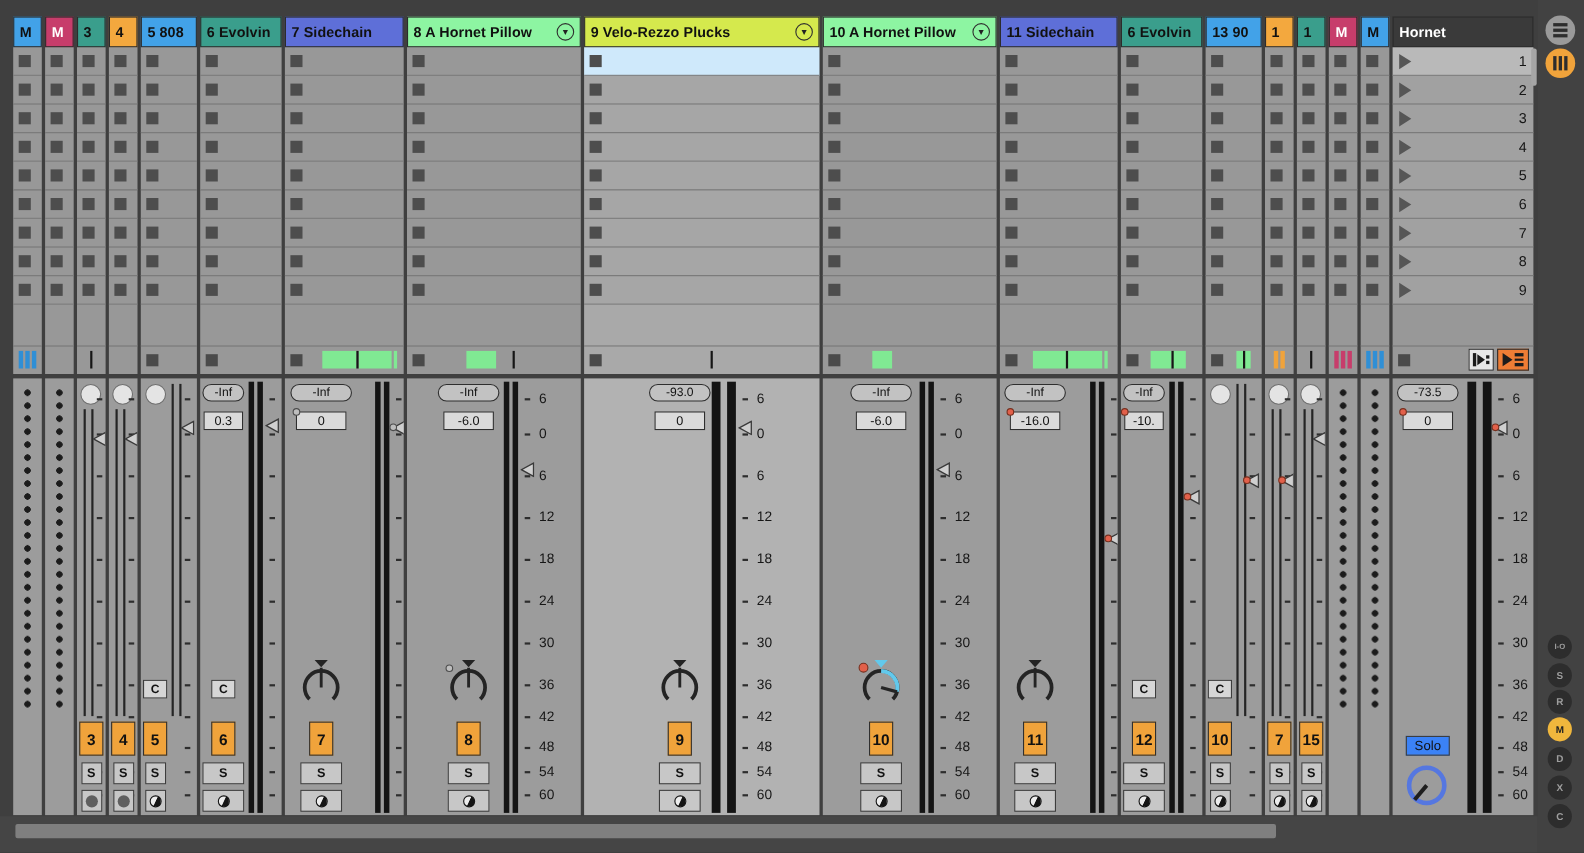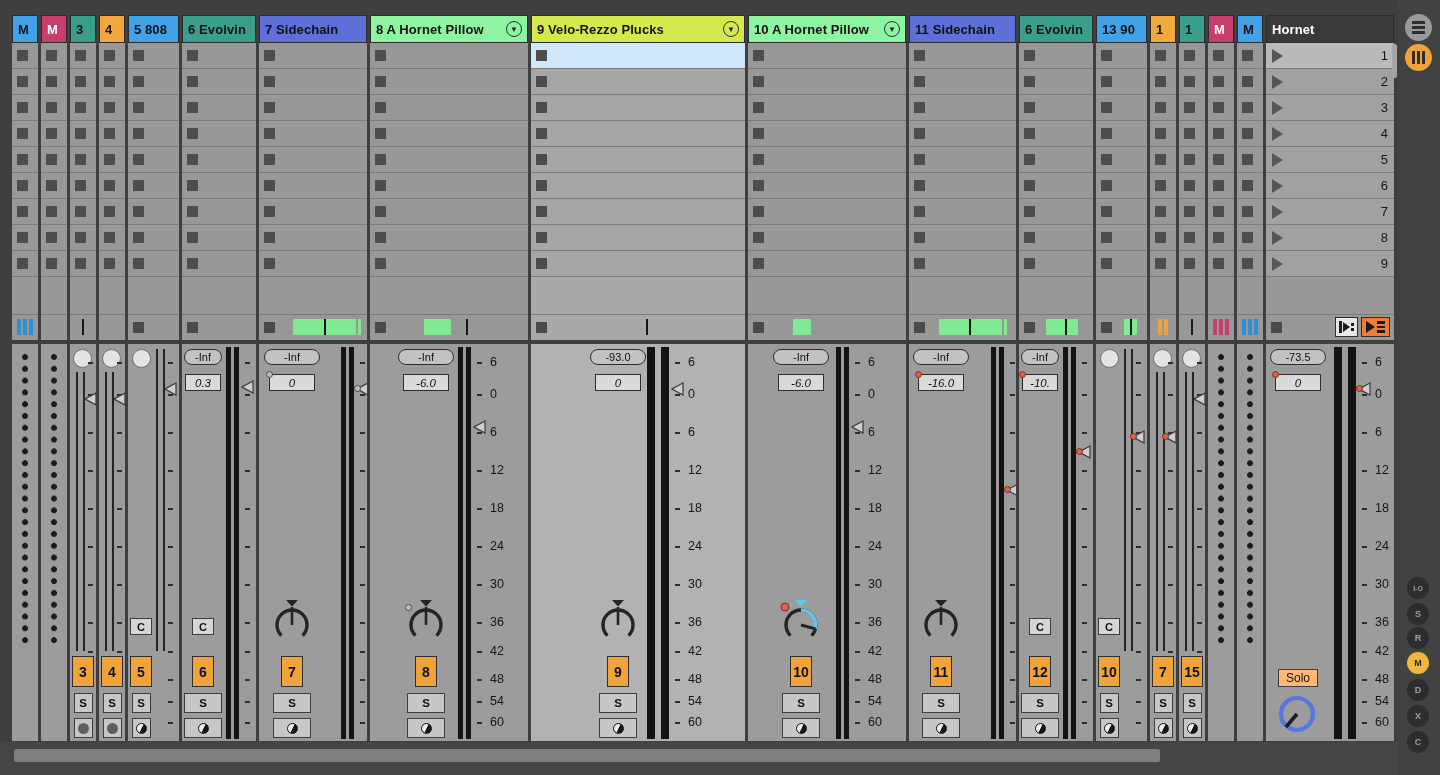--- a/index.html
+++ b/index.html
@@ -16,39 +16,39 @@
   .blank{height:38px;box-sizing:border-box;background:#989898;border-bottom:1px solid #7b7b7b;}
   .selcol .blank,.selcol .strow{background:#a9a9a9;}
   .strow{height:25px;background:#989898;position:relative;overflow:hidden;}
   .stsq{position:absolute;left:5px;top:7px;width:11px;height:11px;background:#4a4a4a;}
   .stbar{position:absolute;top:4px;width:4px;height:16px;}
   .stline{position:absolute;top:4px;width:2px;height:16px;background:#161616;}
   .stseg{position:absolute;top:4px;height:16px;background:#80e993;}
   .mixer{margin-top:4px;height:397px;background:#9c9c9c;position:relative;overflow:hidden;}
   .mixer.selm{background:#b2b2b2;}
   .peak{position:absolute;top:5px;height:16px;border:1.5px solid #2e2e2e;border-radius:9px;background:#c2c2c2;display:flex;align-items:center;justify-content:center;font-size:11px;color:#101010;box-sizing:border-box;white-space:nowrap;overflow:hidden;}
-  .vbox{position:absolute;top:30px;height:17px;border:1px solid #2e2e2e;background:#dadada;display:flex;align-items:center;justify-content:center;font-size:11.5px;color:#101010;box-sizing:border-box;overflow:hidden;white-space:nowrap;font-style:italic;}
+  .vbox{position:absolute;top:30px;height:17px;border:1px solid #2e2e2e;background:#dadada;display:flex;align-items:center;justify-content:center;font-size:11.5px;color:#101010;box-sizing:border-box;overflow:hidden;white-space:nowrap;}
   .led{position:absolute;width:7px;height:7px;border-radius:50%;box-sizing:border-box;z-index:3;}
   .led.red{background:#e2604a;border:1px solid #77301f;}
   .led.gray{background:#bdbdbd;border:1px solid #4c4c4c;}
   .mbar{position:absolute;top:3px;bottom:2px;background:#141414;}
   .groove{position:absolute;width:9px;box-sizing:border-box;border-left:2px solid #252525;border-right:2px solid #252525;}
   .fhandle{position:absolute;z-index:2;}
   .dash{position:absolute;width:5px;height:2px;background:#2d2d2d;}
   .snum{position:absolute;font-size:12.5px;color:#161616;}
   .dotcol{position:absolute;top:8px;height:296px;width:8px;background-image:radial-gradient(circle at 4px 5px,#1b1b1b 2.7px,rgba(0,0,0,0) 3.1px);background-size:8px 11.8px;background-repeat:repeat-y;}
   .numbtn{position:absolute;top:312px;height:31px;background:#f0a33b;border:1px solid #2f2f2f;font-weight:700;font-size:14px;color:#111;display:flex;align-items:center;justify-content:center;box-sizing:border-box;}
   .sbtn{position:absolute;top:349px;height:20px;background:#c7c7c7;border:1px solid #3d3d3d;font-size:11.5px;font-weight:700;color:#111;display:flex;align-items:center;justify-content:center;box-sizing:border-box;}
   .armbtn{position:absolute;top:374px;height:20px;background:#c7c7c7;border:1px solid #3d3d3d;display:flex;align-items:center;justify-content:center;box-sizing:border-box;}
   .halfmoon{width:11px;height:11px;border-radius:50%;border:1px solid #141414;background:linear-gradient(115deg,#ececec 47%,#141414 53%);box-sizing:border-box;}
   .dotmoon{width:11px;height:11px;border-radius:50%;background:#5f5f5f;}
   .cbox{position:absolute;top:274px;height:17px;width:22px;background:#d6d6d6;border:1px solid #3d3d3d;font-size:11px;font-weight:700;color:#111;display:flex;align-items:center;justify-content:center;box-sizing:border-box;}
   .pancircle{position:absolute;width:19px;height:19px;border-radius:50%;background:#e4e4e4;border:1px solid #6f6f6f;box-sizing:border-box;}
   .knob{position:absolute;}
-  .solobox{position:absolute;top:325px;height:18px;background:#fdba74;border:1px solid #3d3d3d;font-size:12px;color:#111;display:flex;align-items:center;justify-content:center;box-sizing:border-box;}
+  .solobox{position:absolute;top:325px;height:18px;background:#3b82f6;border:1px solid #3d3d3d;font-size:12px;color:#111;display:flex;align-items:center;justify-content:center;box-sizing:border-box;}
   .scene{height:26px;box-sizing:border-box;border-bottom:1px solid #7b7b7b;background:#a1a1a1;display:flex;align-items:center;position:relative;}
   .scene.sel{background:#b9b9b9;}
   .scene .tri{width:0;height:0;border-left:11px solid #565656;border-top:7px solid transparent;border-bottom:7px solid transparent;margin-left:6px;}
   .scene .no{position:absolute;right:6px;font-size:13px;color:#161616;}
   .mstbtn{position:absolute;top:2px;height:20px;box-sizing:border-box;border:1px solid #2c2c2c;display:flex;align-items:center;justify-content:center;gap:1px;}
   #sidebar{position:absolute;right:0;top:0;width:42px;height:775px;background:#424242;}
   .circ{position:absolute;left:8px;border-radius:50%;display:flex;align-items:center;justify-content:center;}
   .circ.big{width:27px;height:27px;left:7px;}
   .circ.sm{width:22px;height:22px;left:9px;font-size:9px;font-weight:700;color:#9e9e9e;background:#2d2d2d;}
   .circ.sm.hl{background:#f0b73d;color:#222;}

